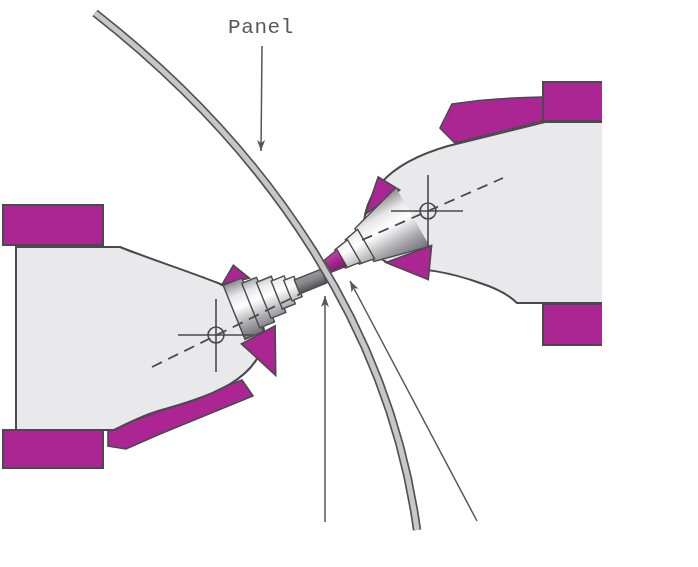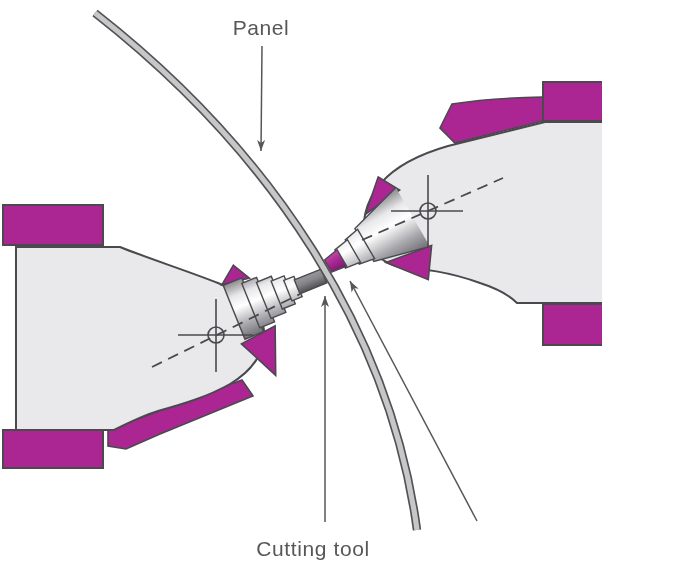--- a/index.html
+++ b/index.html
@@ -1,21 +1,21 @@
 <!DOCTYPE html>
 <html style="--magenta: #ab2693; --body-gray: #e9e9eb; --outline: #4a4a4e; --panel-fill: #c7c7c9; --panel-edge: #525254; --text: #57575a; --background: #ffffff;"><head>
 <meta charset="utf-8">
 <style>
   :root{
     --magenta:#ab2693; --body-gray:#e9e9eb; --outline:#4a4a4e;
     --panel-fill:#c7c7c9; --panel-edge:#525254; --text:#57575a; --background:#ffffff;
   }
   html,body{margin:0;padding:0;background:var(--background);}
   .stage{position:relative;width:602px;height:567px;background:var(--background);
-         font-family:Liberation Sans, sans-serif;overflow:hidden;}
+         font-family:Liberation Mono, monospace;overflow:hidden;}
   .stage svg{position:absolute;left:0;top:0;}
   .label{position:absolute;color:var(--text);font-size:21px;letter-spacing:0.6px;
          white-space:nowrap;line-height:24px;}
   .label.centered{transform:translateX(-50%);}
   
   .pad   {fill:var(--magenta);stroke:var(--outline);stroke-width:2px;}
   .mag   {fill:var(--magenta);stroke:var(--outline);stroke-width:1.6px;}
   .bodyshape{fill:var(--body-gray);stroke:var(--outline);stroke-width:2px;}
   .dash  {stroke:var(--outline);stroke-width:1.8px;fill:none;stroke-dasharray:11 7;}
   .mark  {stroke:var(--outline);stroke-width:1.6px;fill:none;}
@@ -123,14 +123,13 @@
       <path class="panel-outer" d="M95,13 C270,150 390,330 417,530"></path>
       <path class="panel-inner" d="M95,13 C270,150 390,330 417,530"></path>
     </g>
 
     <path class="leader" marker-end="url(#arrow)" d="M262,46 L261,151"></path>
     <path class="leader" marker-end="url(#arrow)" d="M325,522 L325,296"></path>
     <path class="leader" marker-end="url(#arrow)" d="M477,521 L350,281"></path>
   </svg>
 
   <div class="label centered" style="left:261px;top:16px;">Panel</div>
-  <div class="label centered" style="left:313px;top:537px;">Cutting tool</div>
 </div>
 
 </body></html>

